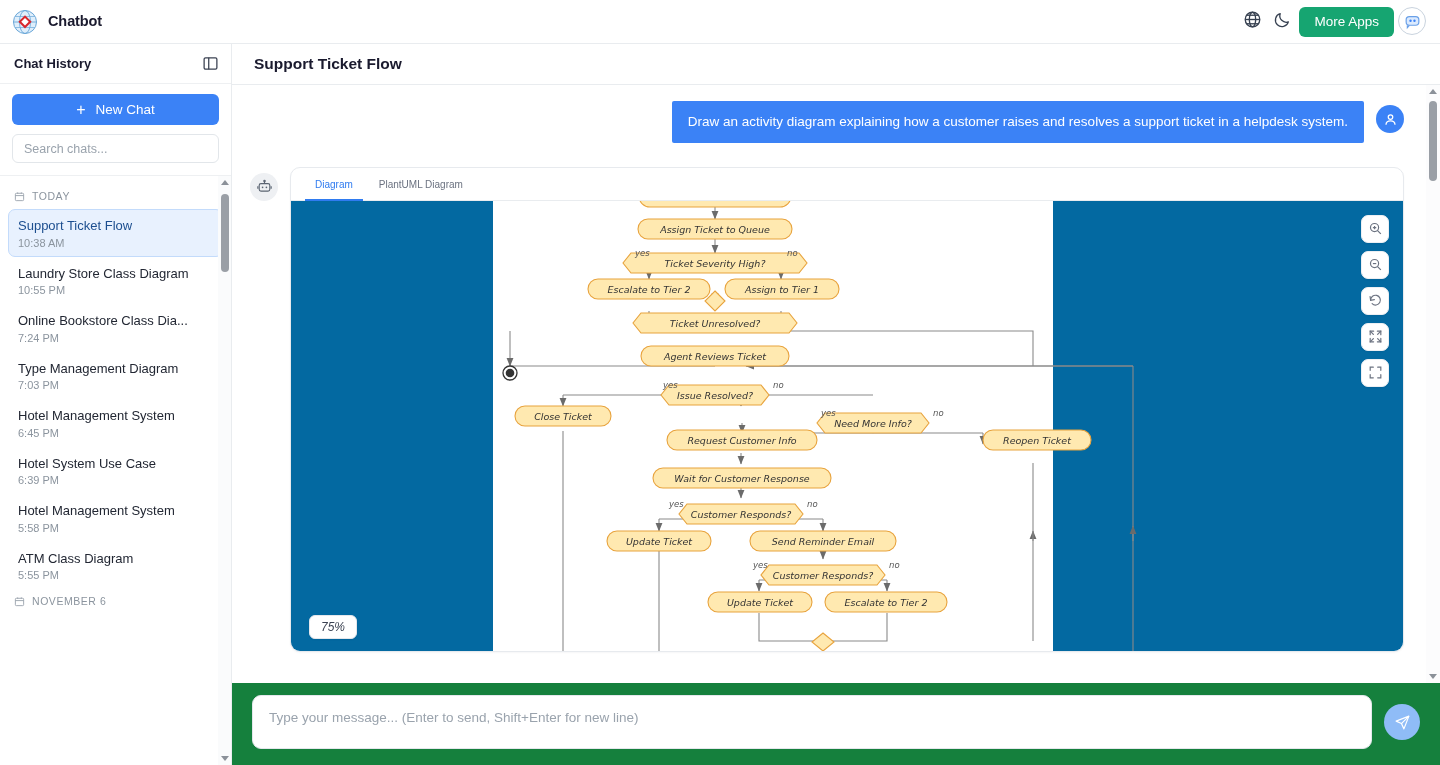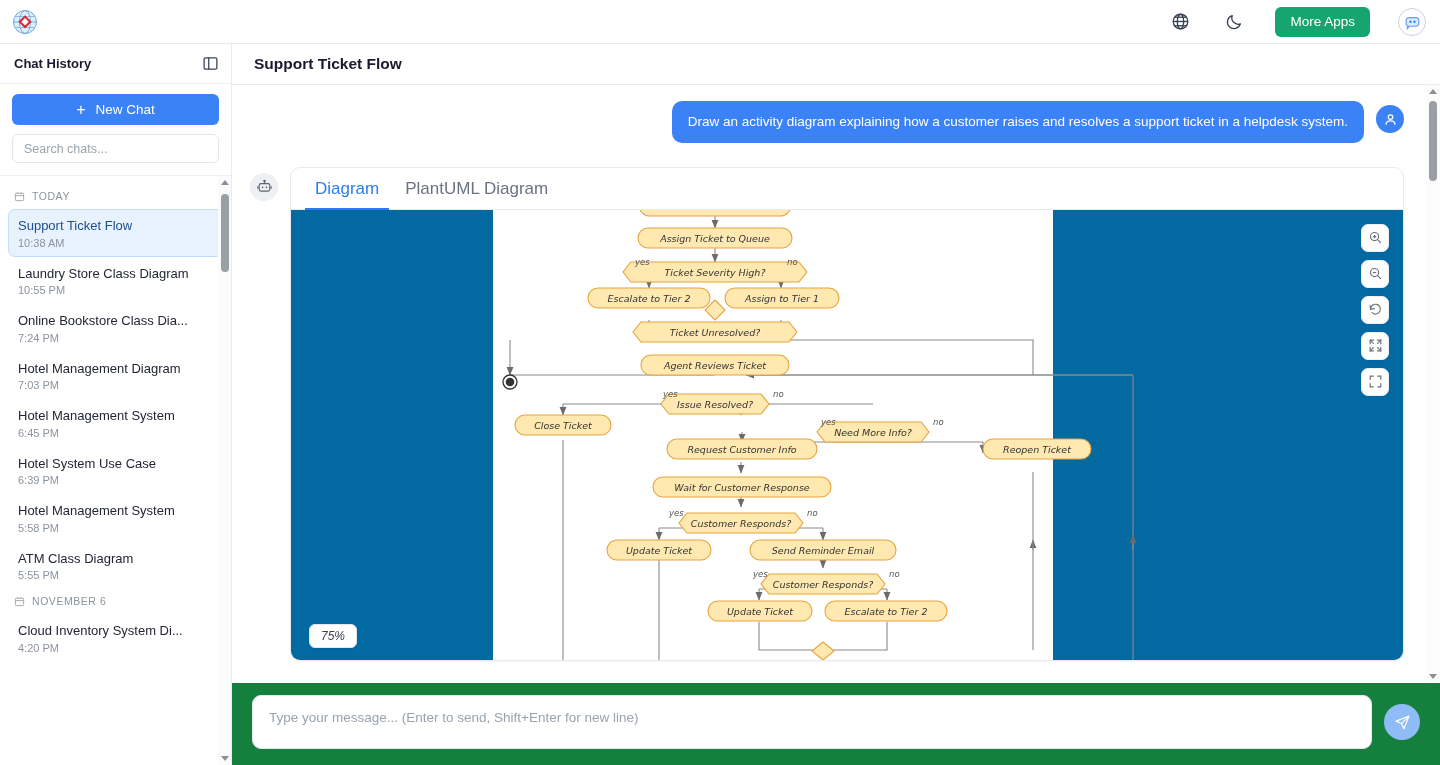--- a/index.html
+++ b/index.html
@@ -14,21 +14,21 @@
   
   .topbar {
     height: 44px; flex: 0 0 44px; display: flex; align-items: center;
     border-bottom: 1px solid #e9ecef; background: #fff; padding: 0 14px 0 12px;
   }
   .brand { display: flex; align-items: center; gap: 10px; }
   .logo { width: 26px; height: 26px; position: relative; flex: 0 0 26px; }
   .brand-text { display: flex; flex-direction: column; justify-content: center; }
   .brand-title { font-size: 14.5px; font-weight: 700; color: #1a1a2e; line-height: 1.15; letter-spacing: -.1px; }
   .brand-sub { font-size: 11.5px; color: #6b7280; line-height: 1.3; }
-  .topbar-right { margin-left: auto; display: flex; align-items: center; gap: 28px; }
+  .topbar-right { margin-left: auto; display: flex; align-items: flex-start; gap: 4px; }
   .icon-btn {
     width: 26px; height: 26px; display: flex; align-items: center; justify-content: center;
     color: #374151; cursor: pointer; background: none; border: none;
   }
   .more-apps {
     background: #16a571; color: #fff; border: none; border-radius: 6px;
     height: 30px; padding: 0 15px; font-size: 13.5px; font-family: inherit; cursor: pointer;
     display: flex; align-items: center;
   }
   .bot-avatar {
@@ -92,36 +92,36 @@
 
   .chat-scroll { flex: 1; position: relative; min-height: 0; overflow: hidden; background: #fff; }
   .chat-inner { padding: 16px 36px 0 18px; }
 
   .msg-user { display: flex; justify-content: flex-end; align-items: flex-start; gap: 12px; }
   .avatar-user {
     width: 28px; height: 28px; border-radius: 50%; background: #3b82f6; color: #fff;
     display: flex; align-items: center; justify-content: center; flex: 0 0 28px; margin-top: 4px;
   }
   .bubble-user {
-    background: #3b82f6; color: #fff; border-radius: 10px; padding: 11px 16px;
+    background: #3b82f6; color: #fff; border-radius: 2px; padding: 11px 16px;
     font-size: 13.5px; line-height: 1.45; max-width: 700px; order: -1;
   }
 
   .assistant-row { display: flex; gap: 12px; margin-top: 24px; align-items: flex-start; }
   .avatar-bot {
     width: 28px; height: 28px; border-radius: 50%; background: #eef0f3; flex: 0 0 28px;
     display: flex; align-items: center; justify-content: center; margin-top: 6px; color: #5b6472;
   }
   .panel {
     flex: 1; border: 1px solid #e7eaee; border-radius: 10px; background: #fff;
     overflow: hidden; min-width: 0; box-shadow: 0 1px 2px rgba(16,24,40,.04);
   }
   .tabs { display: flex; gap: 6px; padding: 0 14px; border-bottom: 1px solid #e9ecef; }
   .tab {
-    padding: 11px 10px 9px; font-size: 17px; color: #6b7280; cursor: pointer;
+    padding: 11px 10px 9px; font-size: 10px; color: #6b7280; cursor: pointer;
     border-bottom: 2px solid transparent; margin-bottom: -1px;
   }
   .tab.active { color: #2f7bf0; border-bottom-color: #2f7bf0; }
   .canvas {
     position: relative; height: 450px; background: #0369a1; overflow: hidden; font-style: italic;
   }
   .canvas-white {
     position: absolute; left: 202px; top: 0; width: 560px; height: 100%; background: #fff;
   }
   .zoom-badge {
@@ -163,20 +163,21 @@
           <circle cx="13" cy="13" r="11.5" fill="#dfeefb" stroke="#6aa7d8" stroke-width="1"></circle>
           <ellipse cx="13" cy="13" rx="5.5" ry="11.5" fill="none" stroke="#6aa7d8" stroke-width=".9"></ellipse>
           <line x1="1.5" y1="13" x2="24.5" y2="13" stroke="#6aa7d8" stroke-width=".9"></line>
           <line x1="3.2" y1="7.5" x2="22.8" y2="7.5" stroke="#6aa7d8" stroke-width=".7"></line>
           <line x1="3.2" y1="18.5" x2="22.8" y2="18.5" stroke="#6aa7d8" stroke-width=".7"></line>
           <rect x="13" y="6.2" width="9.4" height="9.4" transform="rotate(45 13 6.2)" fill="#d8262c"></rect>
           <rect x="13" y="9.1" width="5.3" height="5.3" transform="rotate(45 13 9.1)" fill="#ffffff"></rect>
         </svg>
       </div>
       <div class="brand-text">
+        <div class="brand-title">Chatbot</div>
       </div>
     </div>
 
     <div class="topbar-right">
       <div class="icon-btn">
         <svg width="19" height="19" viewBox="0 0 24 24" fill="none" stroke="currentColor" stroke-width="1.7">
           <circle cx="12" cy="12" r="9.2"></circle>
             <ellipse cx="12" cy="12" rx="4" ry="9.2"></ellipse>
           <line x1="2.8" y1="12" x2="21.2" y2="12"></line>
             <line x1="4.4" y1="6.6" x2="19.6" y2="6.6"></line>
@@ -240,21 +241,21 @@
             </div>
             <div class="chat-item">
               <div class="chat-name">Laundry Store Class Diagram</div>
               <div class="chat-time">10:55 PM</div>
             </div>
             <div class="chat-item">
               <div class="chat-name">Online Bookstore Class Dia...</div>
               <div class="chat-time">7:24 PM</div>
             </div>
             <div class="chat-item">
-              <div class="chat-name">Hotel Management Diagram</div>
+              <div class="chat-name">Type Management Diagram</div>
               <div class="chat-time">7:03 PM</div>
             </div>
             <div class="chat-item">
               <div class="chat-name">Hotel Management System</div>
               <div class="chat-time">6:45 PM</div>
             </div>
             <div class="chat-item">
               <div class="chat-name">Hotel System Use Case</div>
               <div class="chat-time">6:39 PM</div>
             </div>
@@ -267,24 +268,20 @@
               <div class="chat-time">5:55 PM</div>
             </div>
             <div class="day-head">
               <svg width="11" height="11" viewBox="0 0 24 24" fill="none" stroke="#9aa3ad" stroke-width="2">
                 <rect x="3" y="5" width="18" height="16" rx="2"></rect>
                 <line x1="3" y1="10" x2="21" y2="10"></line>
                 <line x1="8" y1="3" x2="8" y2="6"></line>
                 <line x1="16" y1="3" x2="16" y2="6"></line>
               </svg>
               <span>NOVEMBER 6</span>
-            </div>
-            <div class="chat-item">
-              <div class="chat-name">Cloud Inventory System Di...</div>
-              <div class="chat-time">4:20 PM</div>
             </div>
           </div>
         <div class="vscroll">
           <div class="arr up">
               <span class="tri up"></span>
             </div>
           <div class="vthumb" style="top:18px;height:78px;"></div>
           <div class="arr dn">
               <span class="tri dn"></span>
             </div>

